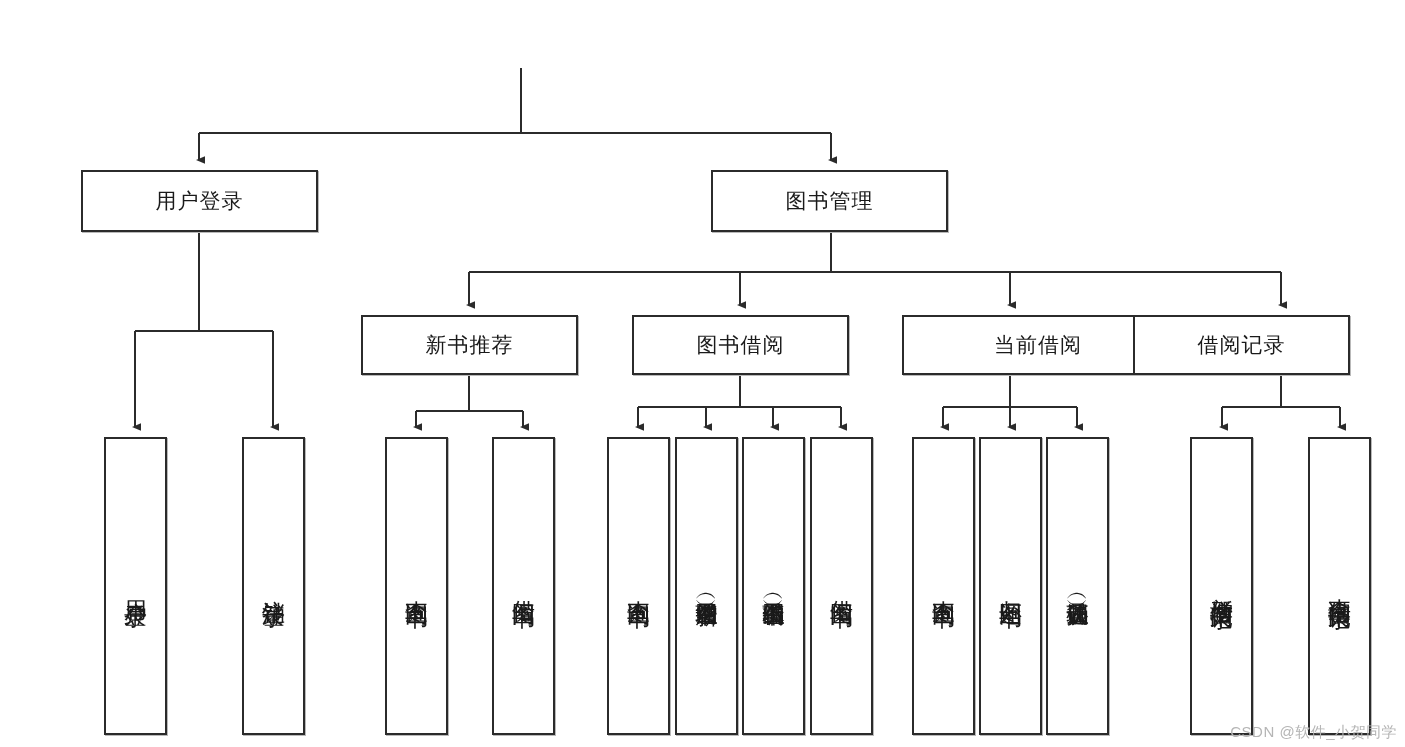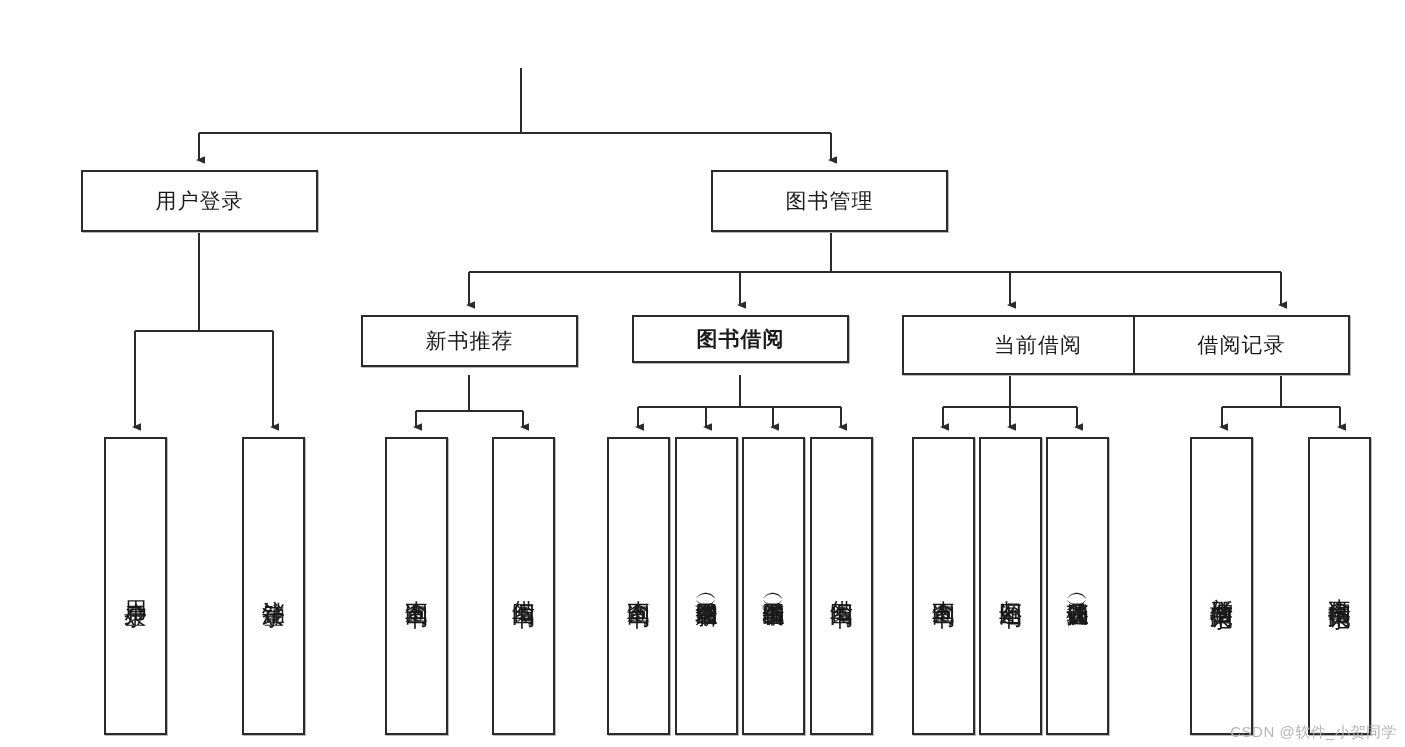--- a/index.html
+++ b/index.html
@@ -123,24 +123,24 @@
   </svg>
 
 
   <div class="node node-h" style="left:81px; top:170px; width:237px; height:62px;">
     <span>用户登录</span>
   </div>
   <div class="node node-h" style="left:711px; top:170px; width:237px; height:62px;">
     <span>图书管理</span>
   </div>
 
-  <div class="node node-h" style="left:361px; top:315px; width:217px; height:52px;text-align:right;">
+  <div class="node node-h" style="left:361px; top:315px; width:217px; height:60px;text-align:right;">
     <span>新书推荐</span>
   </div>
-  <div class="node node-h" style="left:632px; top:315px; width:217px; height:48px;font-weight:bold;">
+  <div class="node node-h" style="left:632px; top:315px; width:217px; height:60px;">
     <span>图书借阅</span>
   </div>
   <div class="node node-h" style="left:902px; top:315px; width:237px; height:60px;padding-left:35px;">
     <span>当前借阅</span>
   </div>
   <div class="node node-h" style="left:1133px; top:315px; width:217px; height:60px;">
     <span>借阅记录</span>
   </div>
 
   <div class="node" style="left:104px; top:437px; width:63px; height:298px;">

